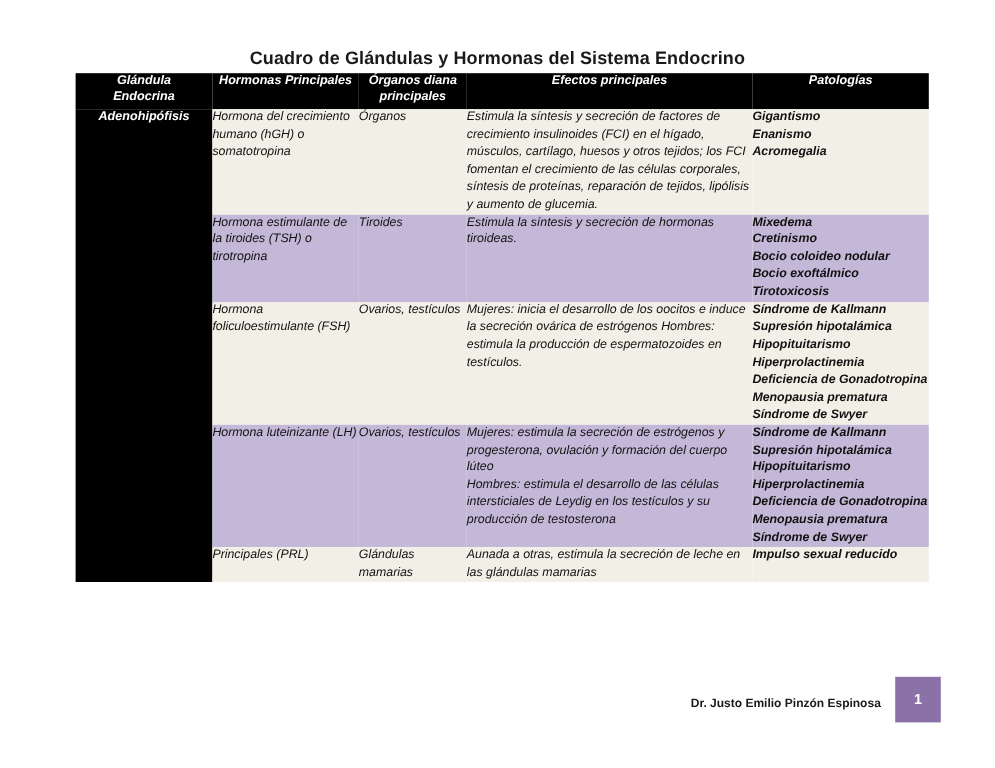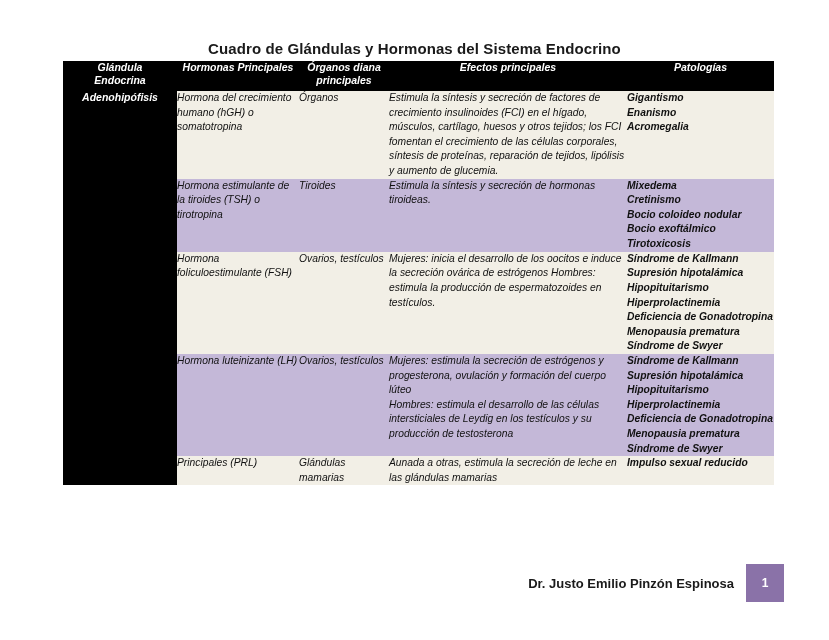--- a/index.html
+++ b/index.html
@@ -86,21 +86,21 @@
   .row-a td.cell { background: #f2efe6; }
   .row-b td.cell { background: #c4b8d8; }
 
   .cell-mid { vertical-align: middle; }
 
   .footer-author {
     position: absolute;
     right: 95px;
     bottom: 46px;
     text-align: right;
-    font-size: 13px;
+    font-size: 10px;
     font-weight: bold;
     color: #1a1a1a;
     line-height: 1.45;
   }
   .page-badge {
     position: absolute;
     right: 45px;
     bottom: 38px;
     width: 38px;
     height: 38px;

